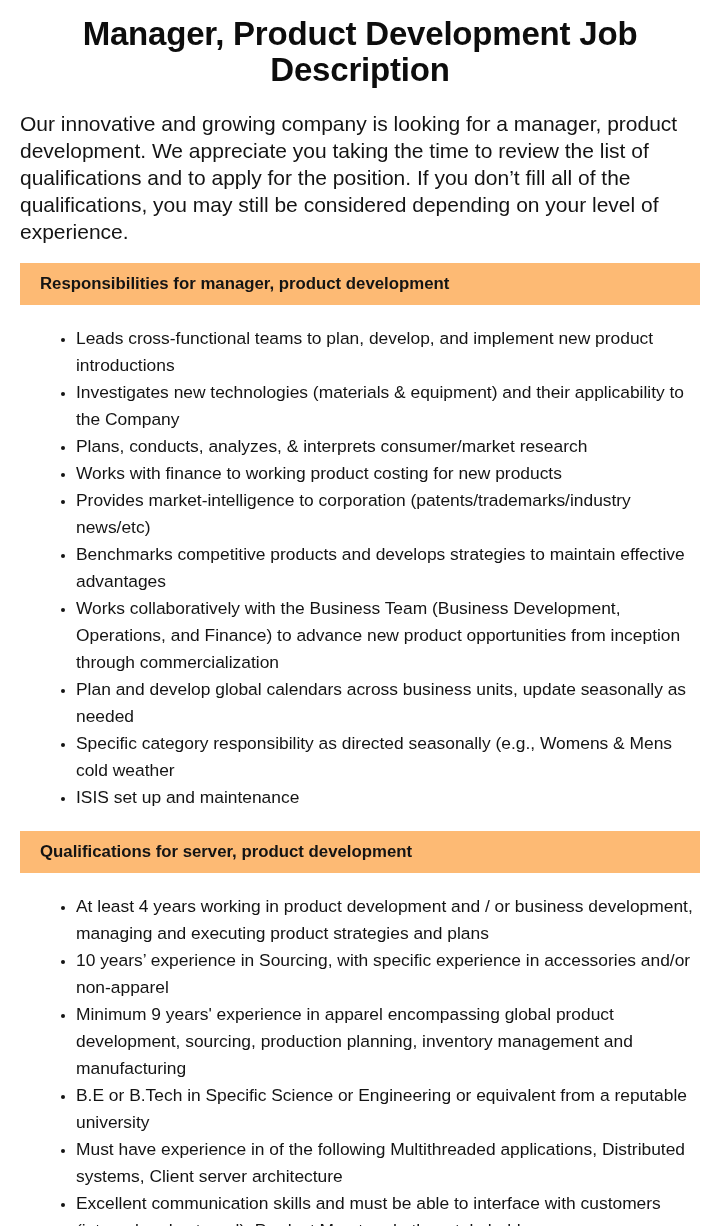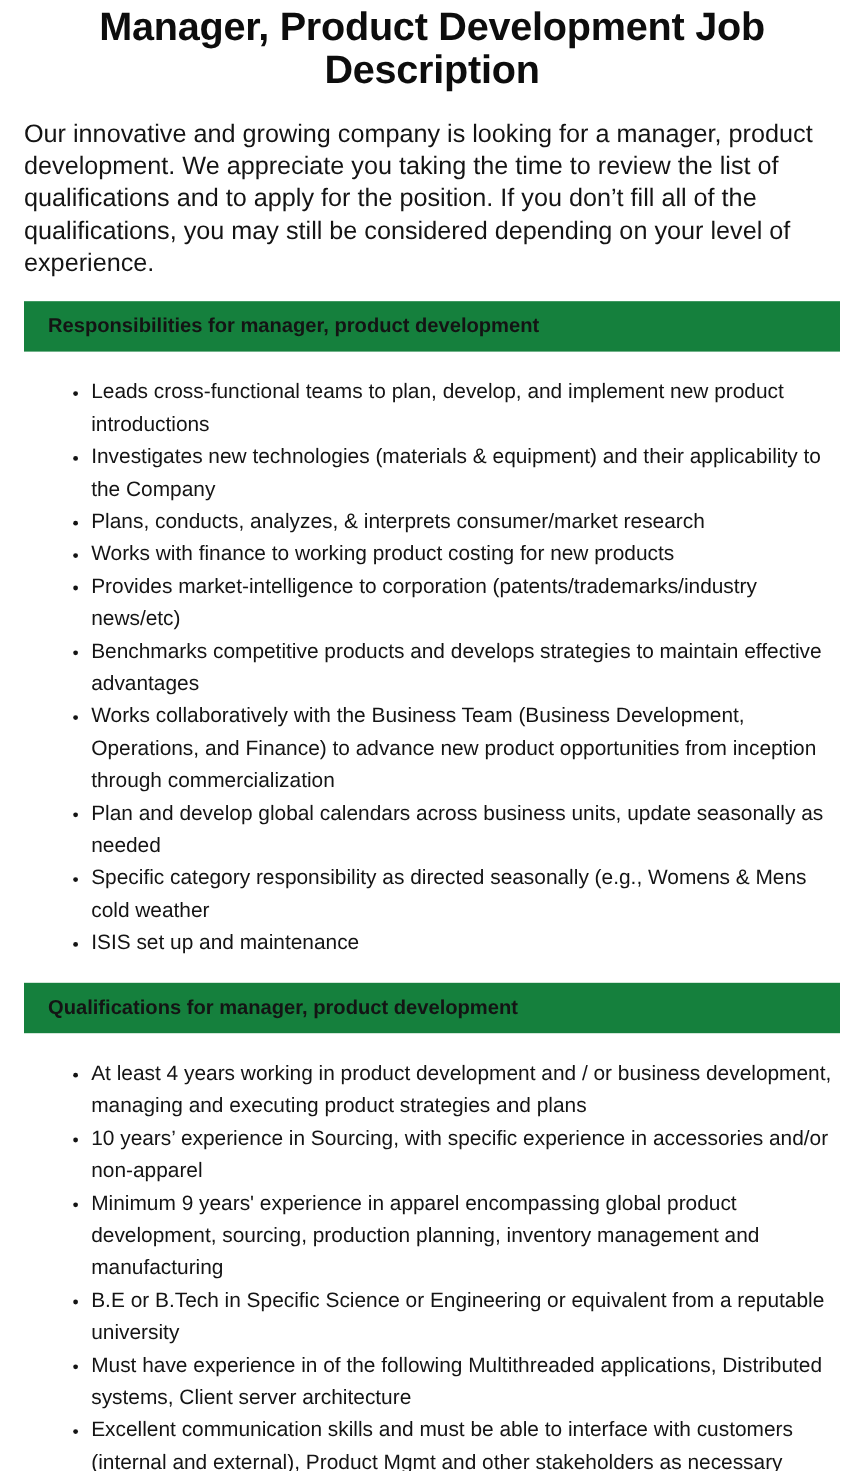--- a/index.html
+++ b/index.html
@@ -11,38 +11,38 @@
       width: 720px;
       height: 1226px;
       overflow: hidden;
       font-family: "Liberation Sans", "DejaVu Sans", sans-serif;
       color: #111111;
     }
     .page {
       padding: 0 20px;
     }
     h1 {
-      margin: 0;
+      margin: 12px;
       padding-top: 4px;
       text-align: center;
       font-size: 33px;
       line-height: 36px;
       font-weight: bold;
       letter-spacing: -0.2px;
       color: #0d0d0d;
     }
     .intro {
       margin: 22px 0 0 0;
       font-size: 21px;
       line-height: 27px;
       color: #141414;
     }
     .section-header {
       margin-top: 18px;
-      background: #15803d;
+      background: #fdba74;
       height: 42px;
       line-height: 42px;
       padding-left: 20px;
       font-size: 16.8px;
       font-weight: bold;
       color: #141414;
     }
     ul.items {
       margin: 20px 0 0 0;
       padding: 0 0 0 40px;
@@ -78,21 +78,21 @@
     <li>Plans, conducts, analyzes, &amp; interprets consumer/market research</li>
     <li>Works with finance to working product costing for new products</li>
     <li>Provides market-intelligence to corporation (patents/trademarks/industry news/etc)</li>
     <li>Benchmarks competitive products and develops strategies to maintain effective advantages</li>
     <li>Works collaboratively with the Business Team (Business Development, Operations, and Finance) to advance new product opportunities from inception through commercialization</li>
     <li>Plan and develop global calendars across business units, update seasonally as needed</li>
     <li>Specific category responsibility as directed seasonally (e.g., Womens &amp; Mens cold weather</li>
     <li>ISIS set up and maintenance</li>
   </ul>
 
-  <div class="section-header second">Qualifications for manager, product development</div>
+  <div class="section-header second">Qualifications for server, product development</div>
 
   <ul class="items">
     <li>At least 4 years working in product development and / or business development, managing and executing product strategies and plans</li>
     <li>10 years’ experience in Sourcing, with specific experience in accessories and/or non-apparel</li>
     <li>Minimum 9 years' experience in apparel encompassing global product development, sourcing, production planning, inventory management and manufacturing</li>
     <li>B.E or B.Tech in Specific Science or Engineering or equivalent from a reputable university</li>
     <li>Must have experience in of the following Multithreaded applications, Distributed systems, Client server architecture</li>
     <li>Excellent communication skills and must be able to interface with customers (internal and external), Product Mgmt and other stakeholders as necessary</li>
   </ul>
 </div>

